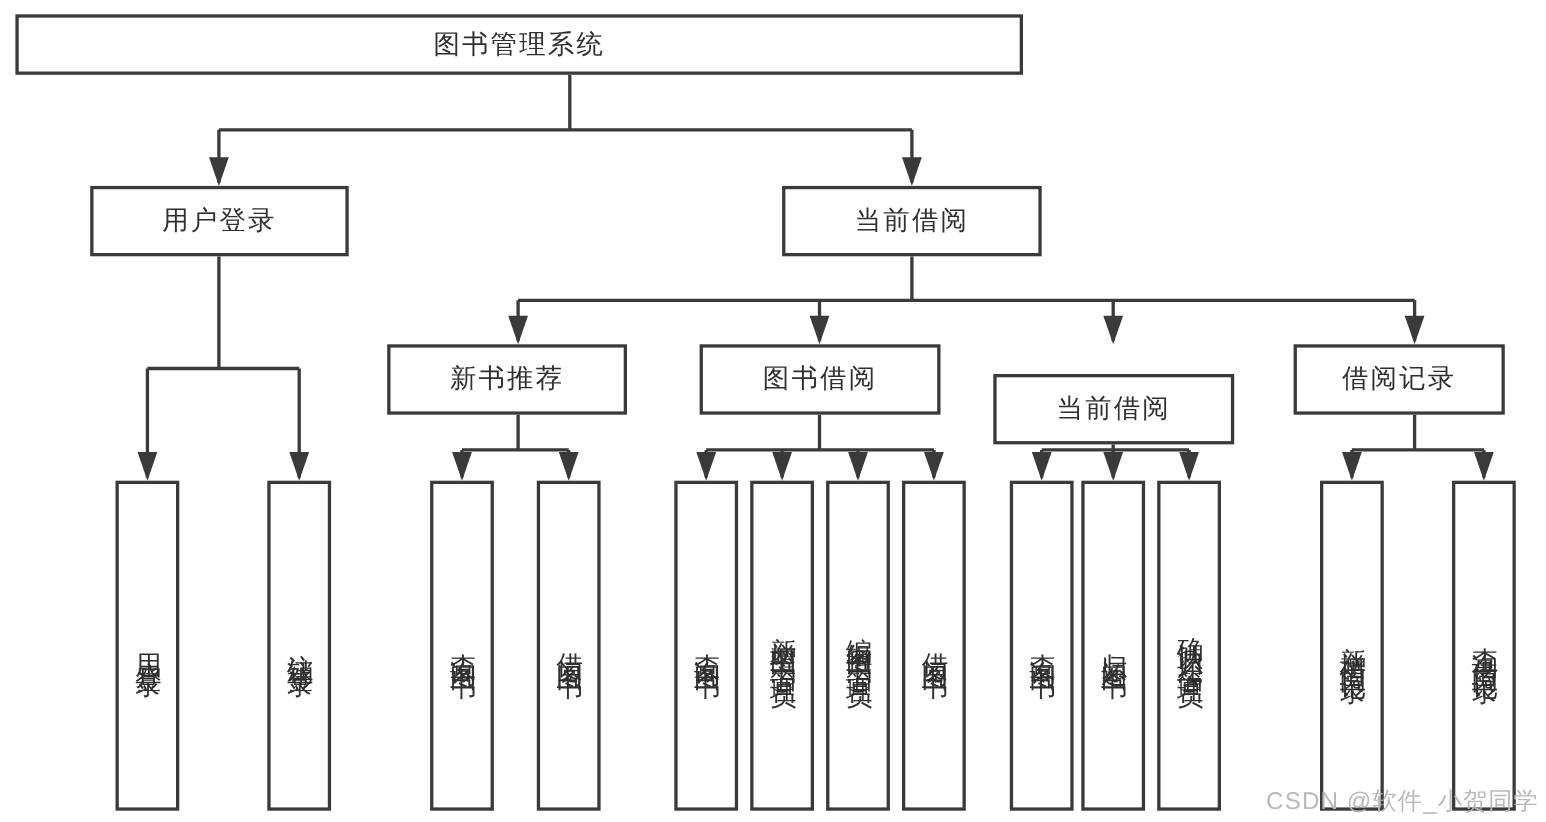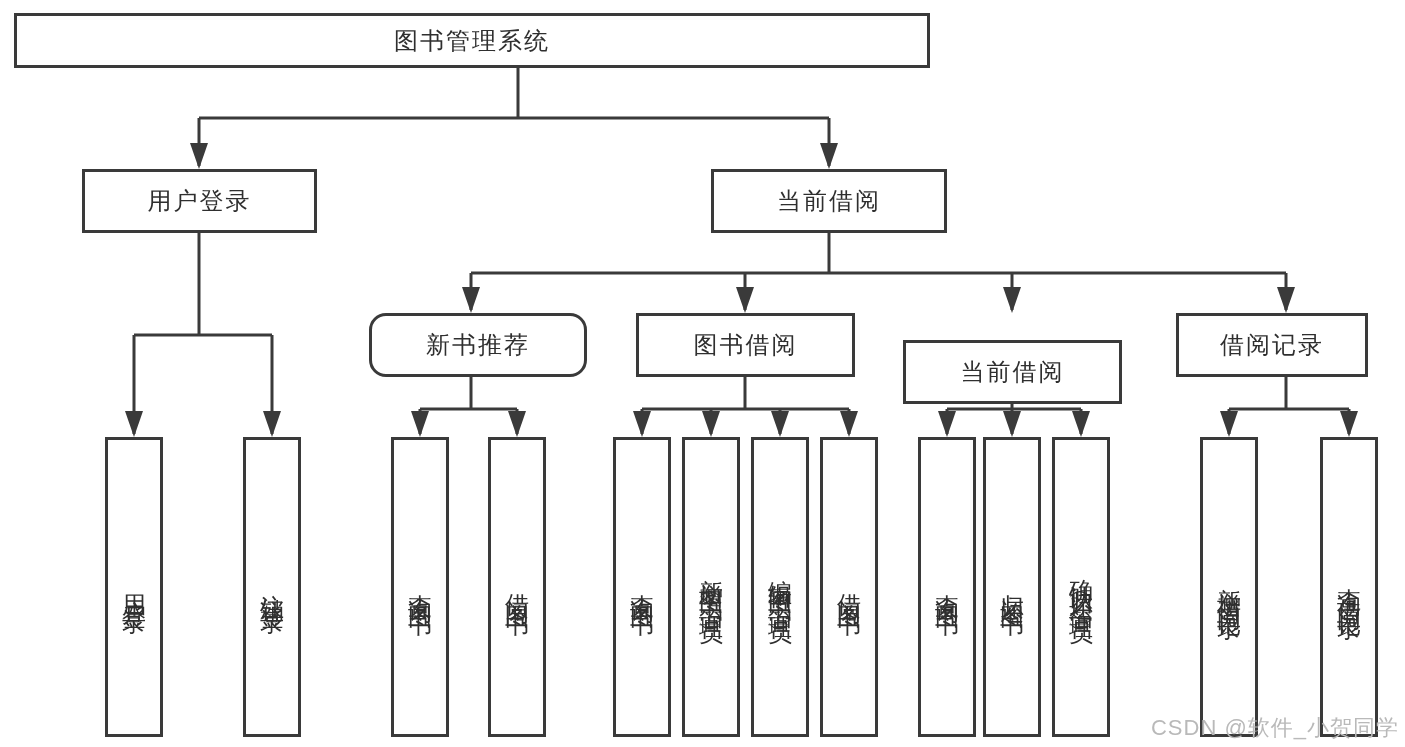--- a/index.html
+++ b/index.html
@@ -117,21 +117,21 @@
       <polygon points="1220,411 1238,411 1229,437"></polygon>
       <polygon points="1340,411 1358,411 1349,437"></polygon>
     </g>
   </svg>
 
   <div class="node" style="left:14px; top:13px; width:916px; height:55px;">图书管理系统</div>
 
   <div class="node" style="left:82px; top:169px; width:235px; height:64px;">用户登录</div>
   <div class="node" style="left:711px; top:169px; width:236px; height:64px;">当前借阅</div>
 
-  <div class="node" style="left:369px; top:313px; width:218px; height:64px;border-radius:17px;">新书推荐</div>
+  <div class="node" style="left:352px; top:313px; width:218px; height:64px;">新书推荐</div>
   <div class="node" style="left:636px; top:313px; width:219px; height:64px;">图书借阅</div>
   <div class="node" style="left:903px; top:313px; width:219px; height:64px;margin-top:27px;">当前借阅</div>
   <div class="node" style="left:1176px; top:313px; width:192px; height:64px;">借阅记录</div>
 
   <div class="node vert" style="left:105px;">用户登录</div>
   <div class="node vert" style="left:243px;">注销登录</div>
 
   <div class="node vert" style="left:391px;">查询图书</div>
   <div class="node vert" style="left:488px;">借阅图书</div>
 

